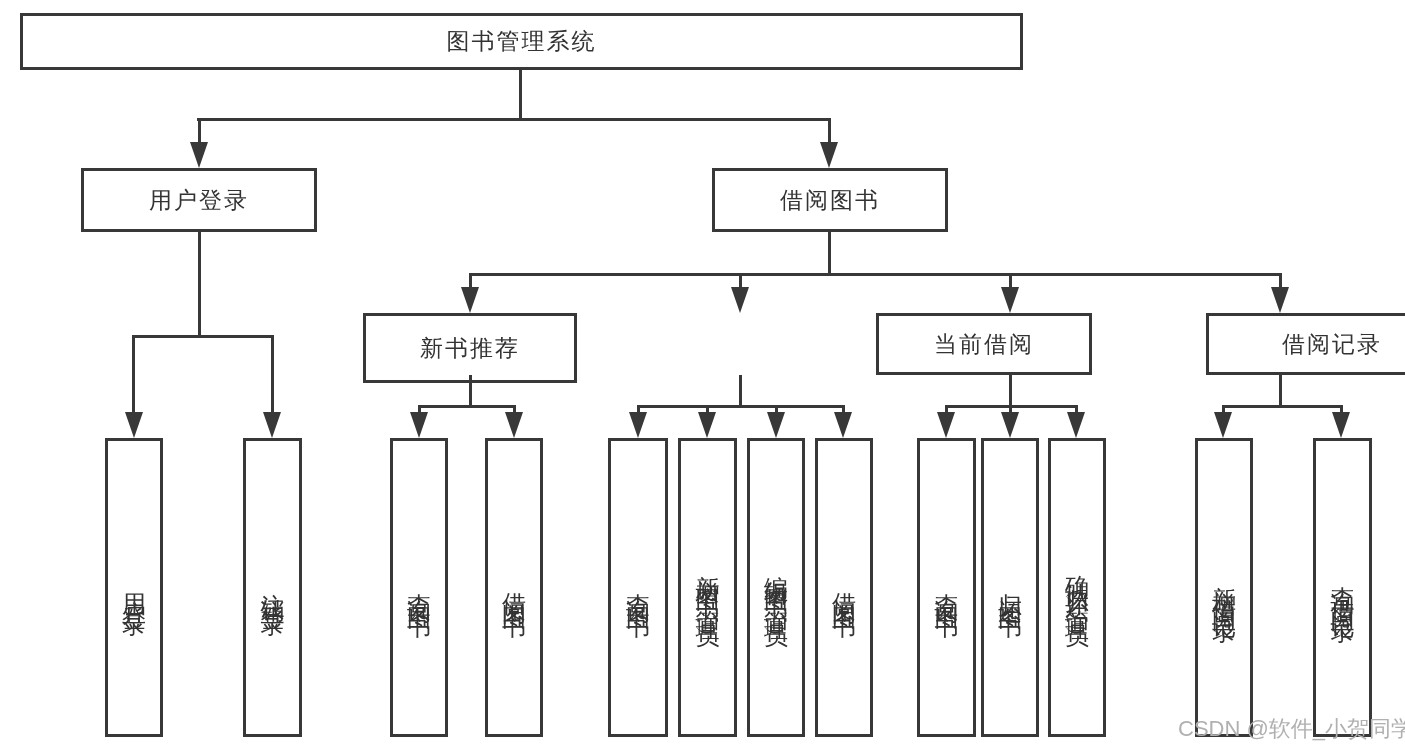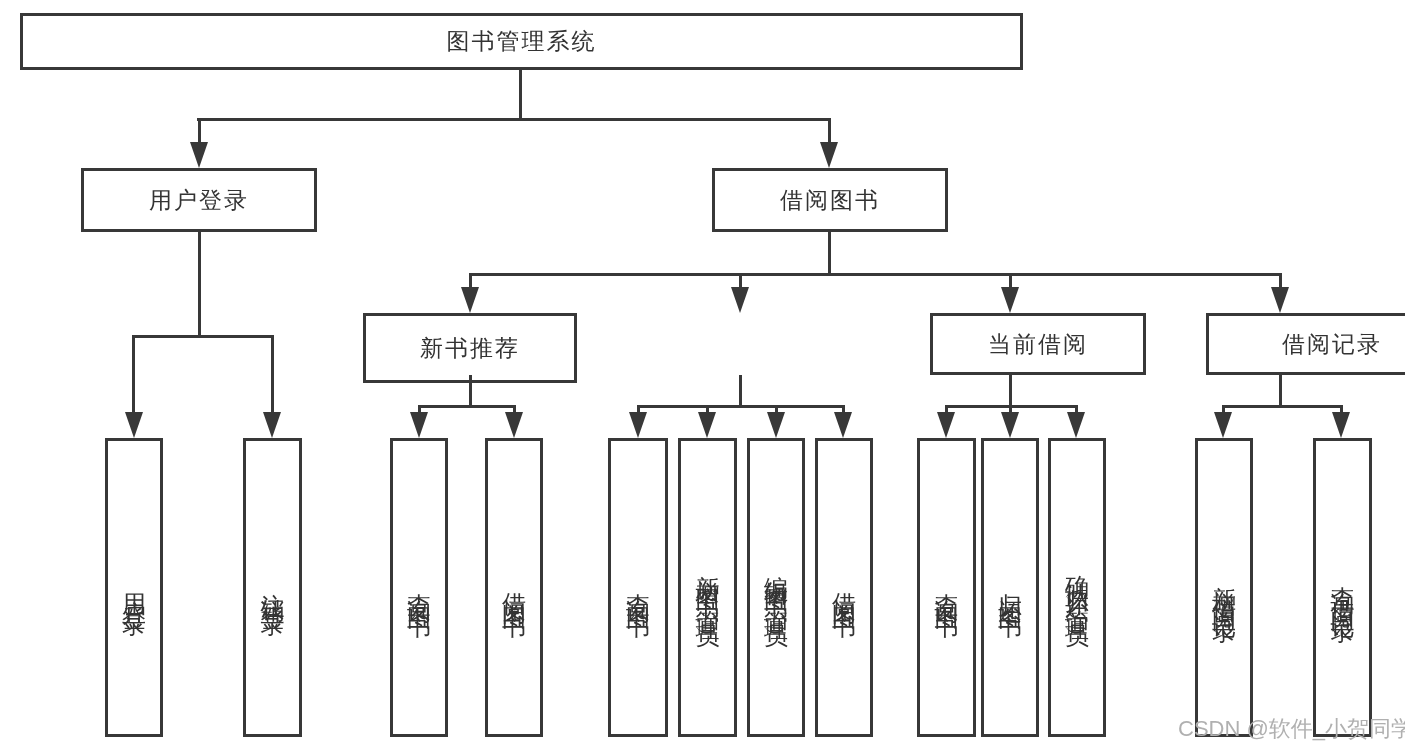--- a/index.html
+++ b/index.html
@@ -69,21 +69,21 @@
   <div class="vline" style="left:739px;top:273px;height:16px;"></div>
   <div class="arrowhead" style="left:731px;top:287px;"></div>
   <div class="vline" style="left:1009px;top:273px;height:16px;"></div>
   <div class="arrowhead" style="left:1001px;top:287px;"></div>
   <div class="vline" style="left:1279px;top:273px;height:16px;"></div>
   <div class="arrowhead" style="left:1271px;top:287px;"></div>
 
   <div class="node h-node" style="left:363px;top:313px;width:214px;height:70px;">
     <span>新书推荐</span>
   </div>
-  <div class="node h-node" style="left:930px;top:313px;width:216px;height:62px;">
+  <div class="node h-node" style="left:876px;top:313px;width:216px;height:62px;">
     <span>当前借阅</span>
   </div>
   <div class="node h-node" style="left:1192px;top:313px;width:252px;height:62px;margin-left:14px;">
     <span>借阅记录</span>
   </div>
 
   <div class="vline" style="left:469px;top:375px;height:30px;"></div>
   <div class="hline" style="left:418px;top:405px;width:98px;"></div>
   <div class="vline" style="left:418px;top:405px;height:9px;"></div>
   <div class="arrowhead" style="left:410px;top:412px;"></div>

